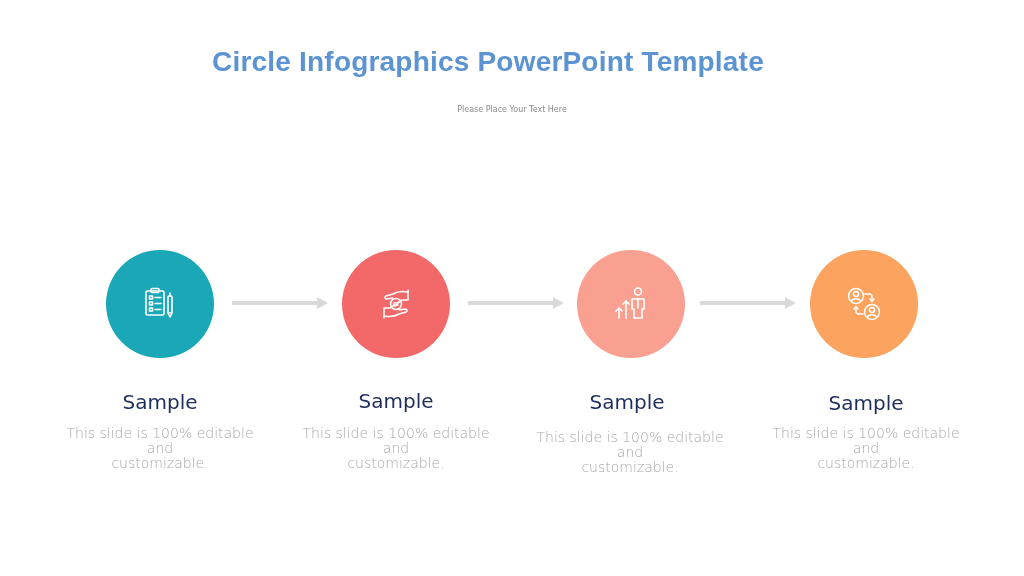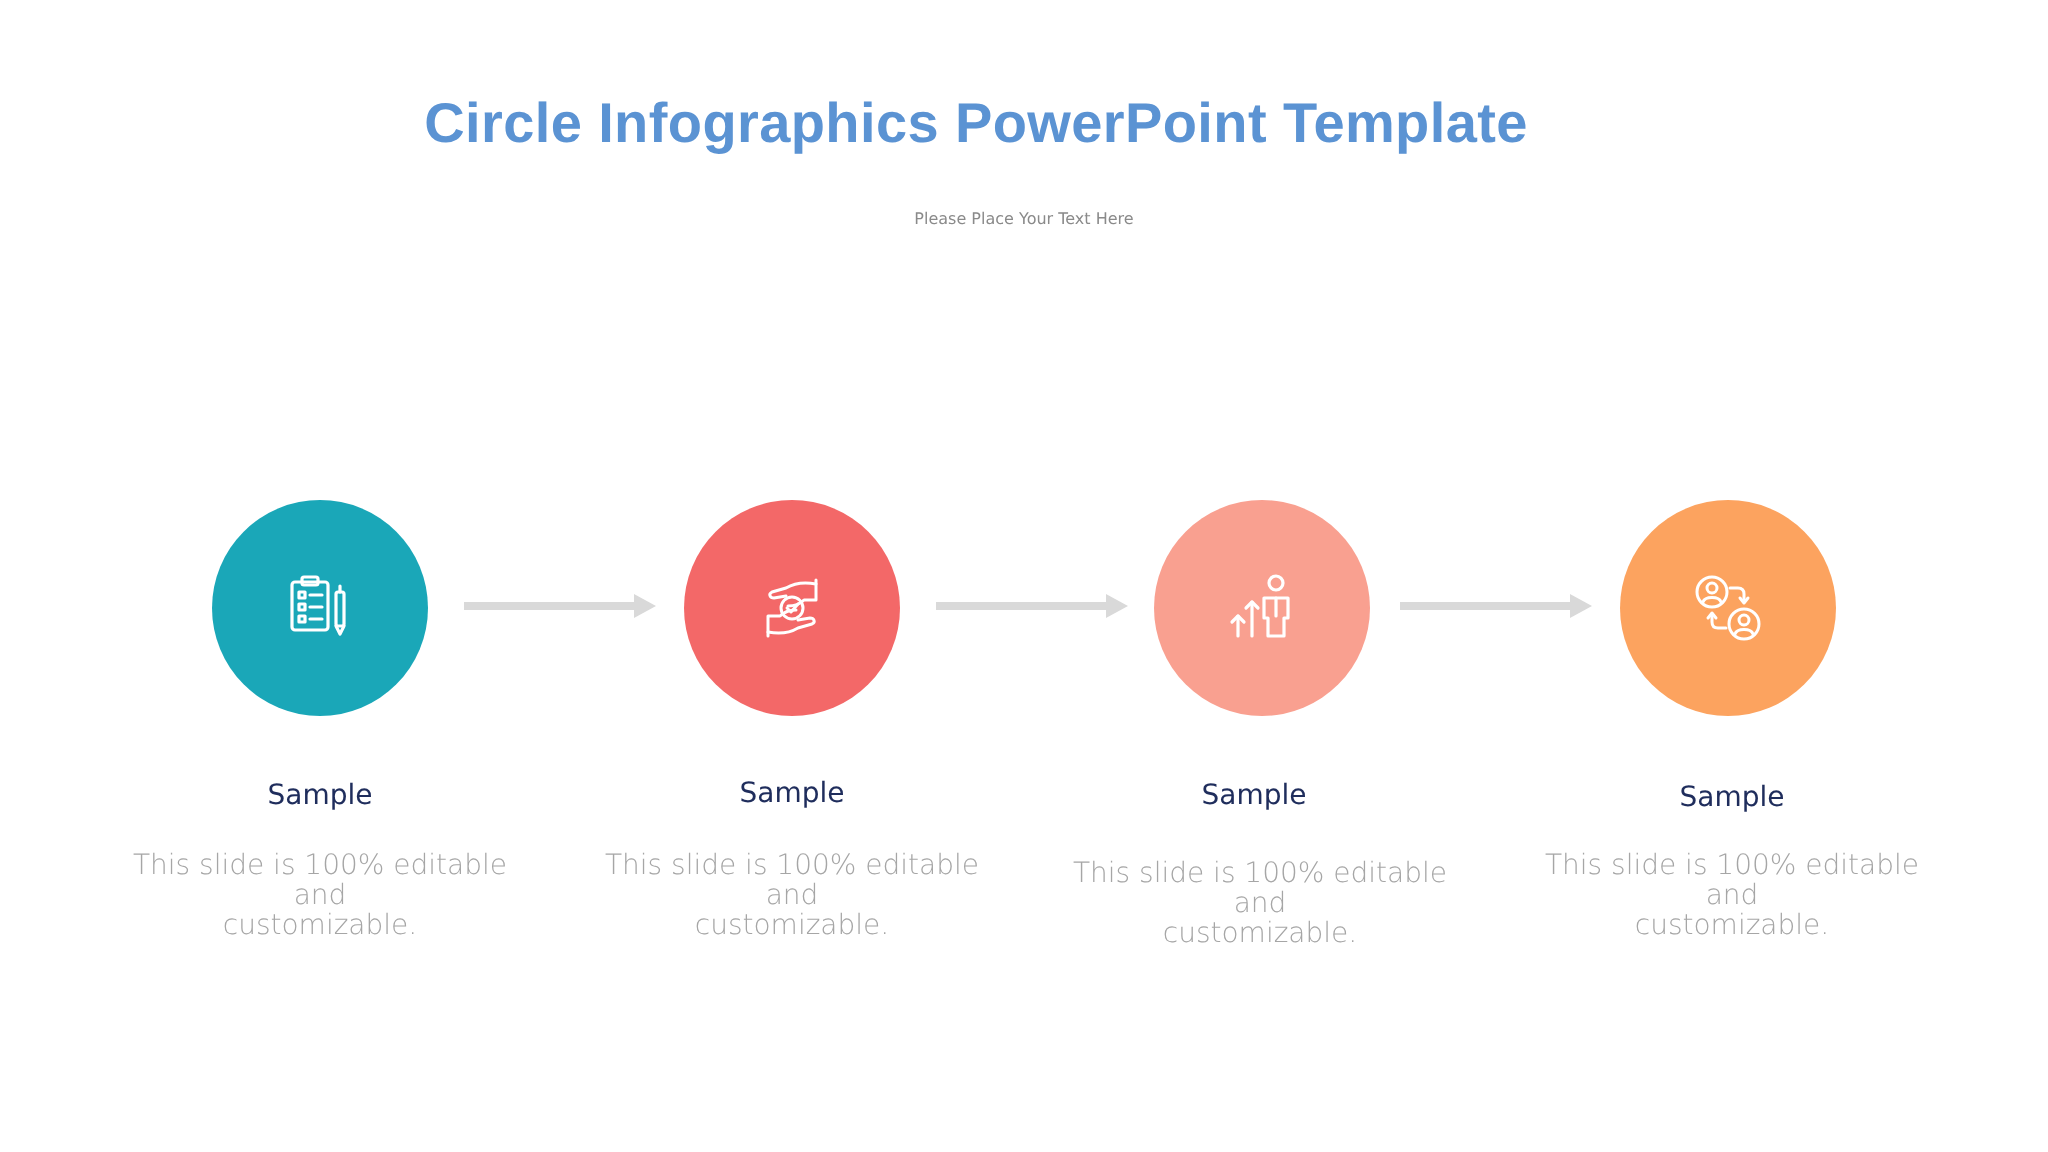--- a/index.html
+++ b/index.html
@@ -23,21 +23,21 @@
     .circle svg { width: 40px; height: 40px; }
     .arrow { position: absolute; height: 12px; }
     .arrow .shaft { position: absolute; left: 0; top: 4px; height: 4px; background: #d9d9d9; }
     .arrow .head {
       position: absolute; top: 0; width: 0; height: 0;
       border-top: 6px solid transparent; border-bottom: 6px solid transparent;
       border-left: 11px solid #d9d9d9;
     }
     .step-title {
       position: absolute; width: 200px; text-align: center;
-      font-family: "DejaVu Sans", sans-serif; font-size: 14px; color: #1f2d5c;
+      font-family: "DejaVu Sans", sans-serif; font-size: 20px; color: #1f2d5c;
     }
     .step-desc {
       position: absolute; width: 200px; text-align: center;
       font-family: "DejaVu Sans", sans-serif; font-size: 14px; line-height: 15px; color: #a6a6a6;
       font-weight: 300;
     }
   </style>
 </head>
 <body>
 

